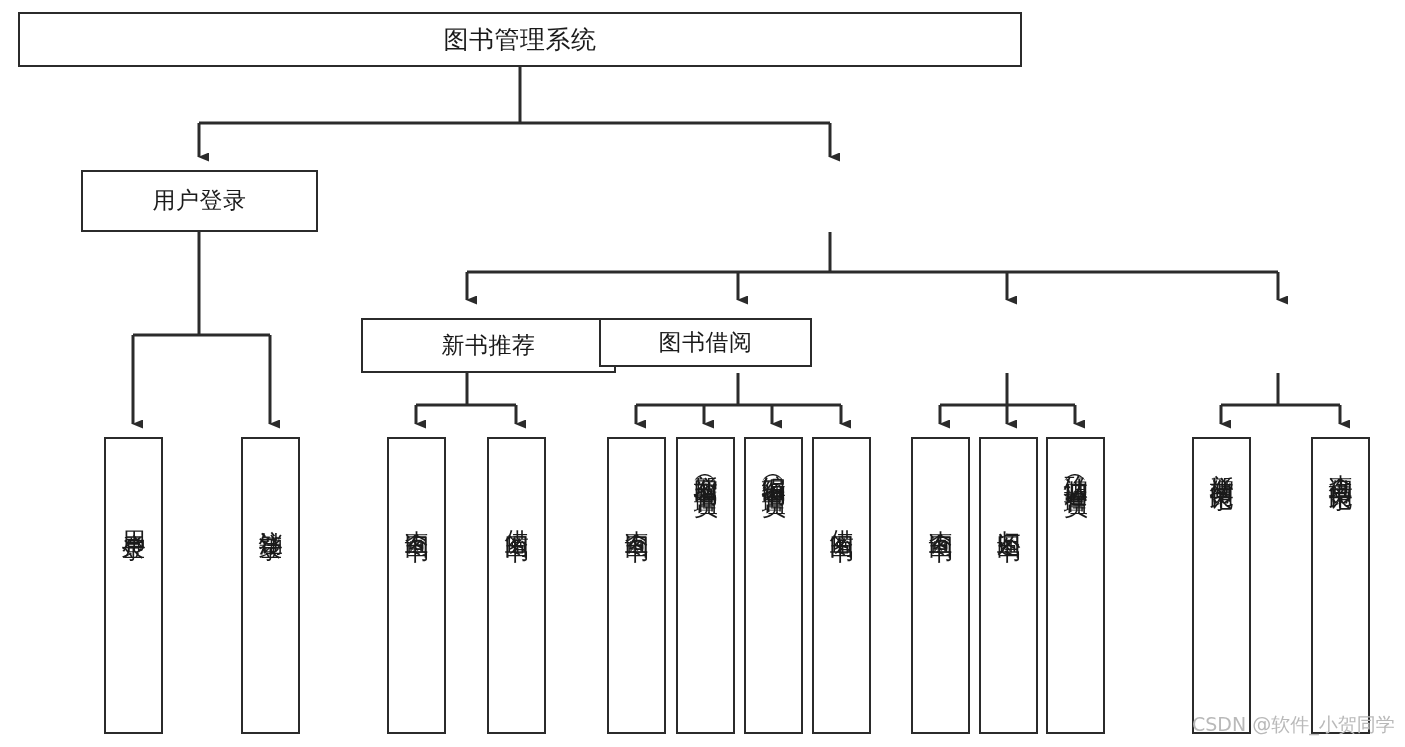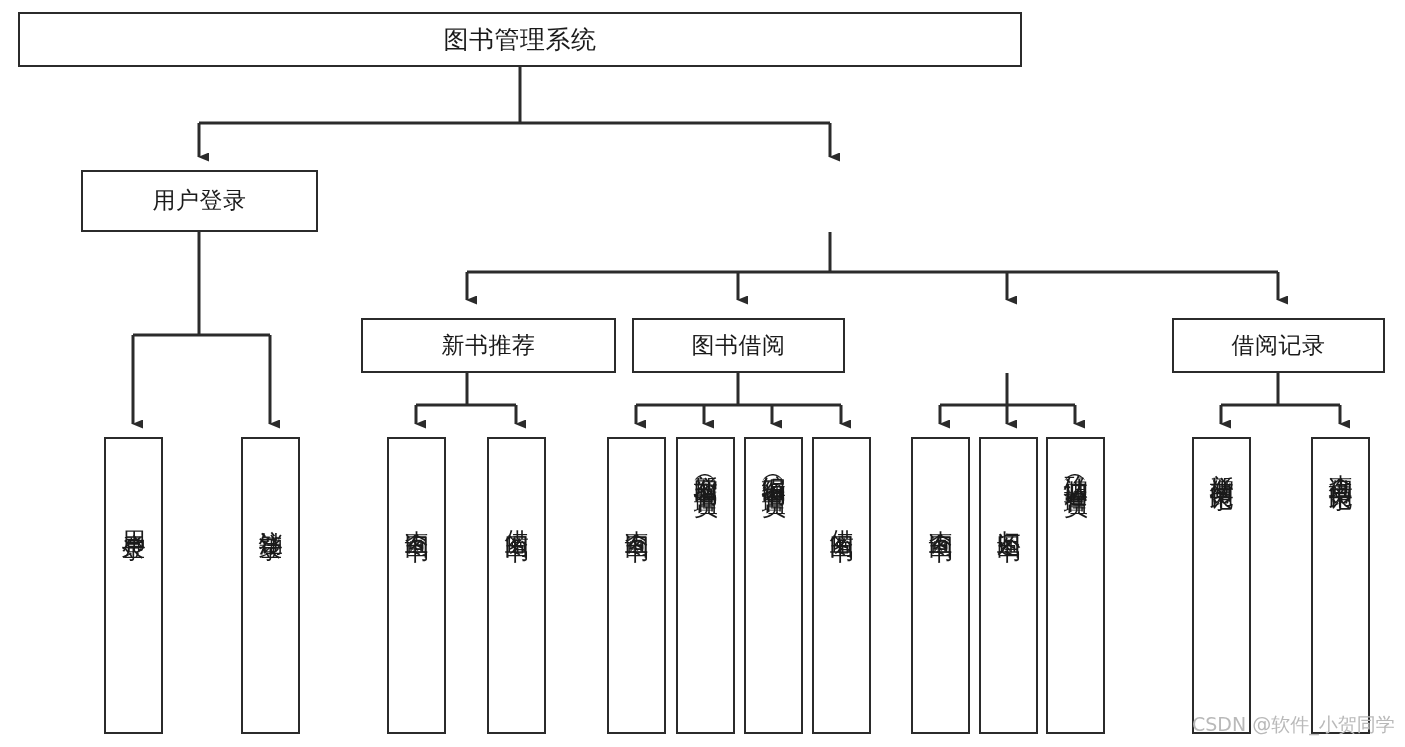--- a/index.html
+++ b/index.html
@@ -137,25 +137,22 @@
     <span class="node-label">图书管理系统</span>
   </div>
 
   <div class="node horizontal" style="left:81px; top:170px; width:237px; height:62px;">
     <span class="node-label">用户登录</span>
   </div>
 
   <div class="node horizontal" style="left:361px; top:318px; width:255px; height:55px;">
     <span class="node-label">新书推荐</span>
   </div>
-  <div class="node horizontal" style="left:632px; top:318px; width:213px; height:55px;">
+  <div class="node horizontal" style="left:599px; top:318px; width:213px; height:49px;">
     <span class="node-label">图书借阅</span>
-  </div>
-  <div class="node horizontal" style="left:1172px; top:318px; width:213px; height:55px;">
-    <span class="node-label">借阅记录</span>
   </div>
 
   <div class="node vertical mid" style="left:104px; top:437px; width:59px; height:297px;">
     <span class="node-label">用户登录</span>
   </div>
   <div class="node vertical mid" style="left:241px; top:437px; width:59px; height:297px;">
     <span class="node-label">注销登录</span>
   </div>
 
   <div class="node vertical mid" style="left:387px; top:437px; width:59px; height:297px;">

